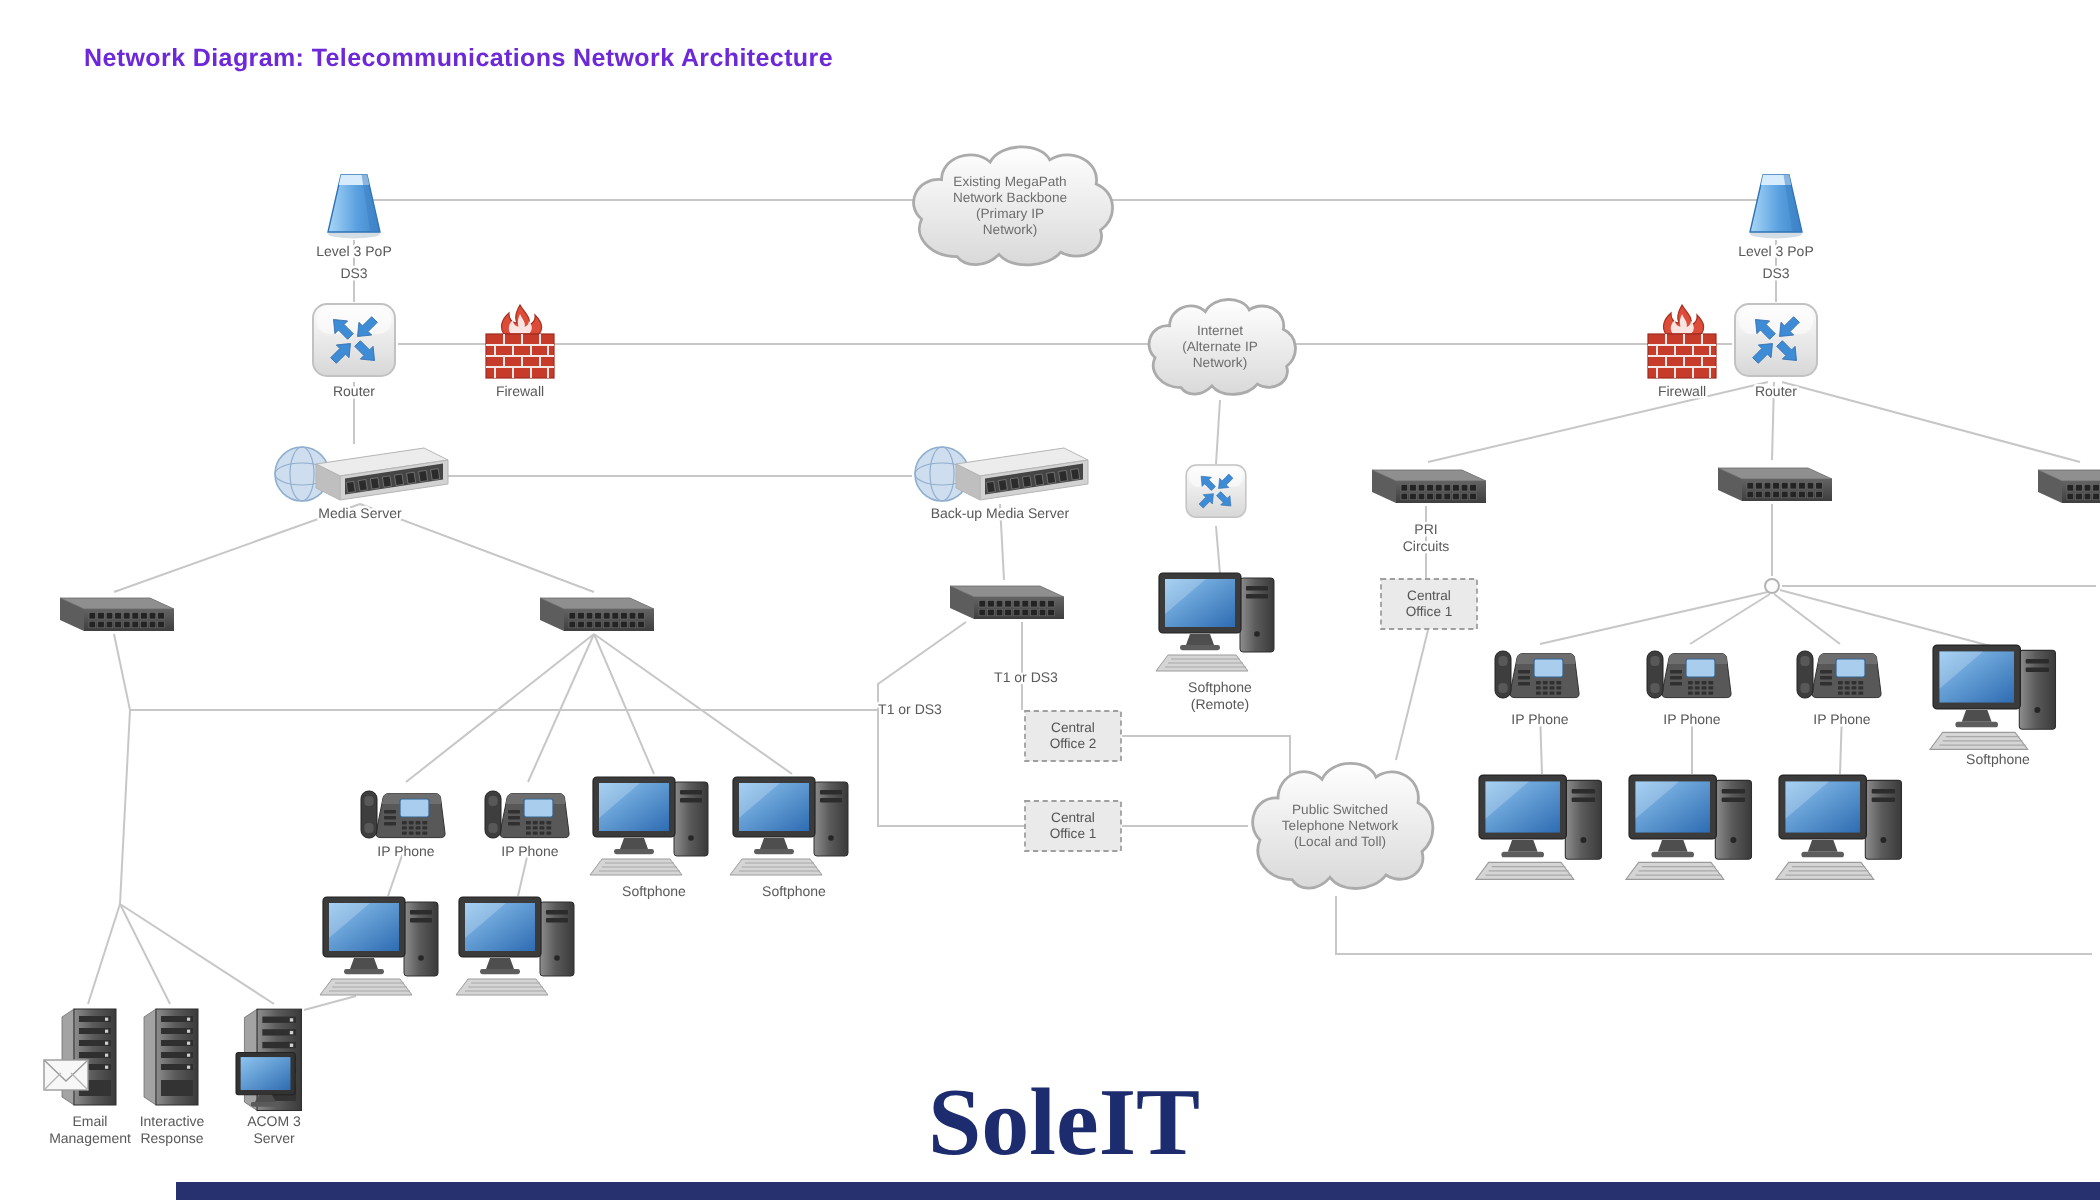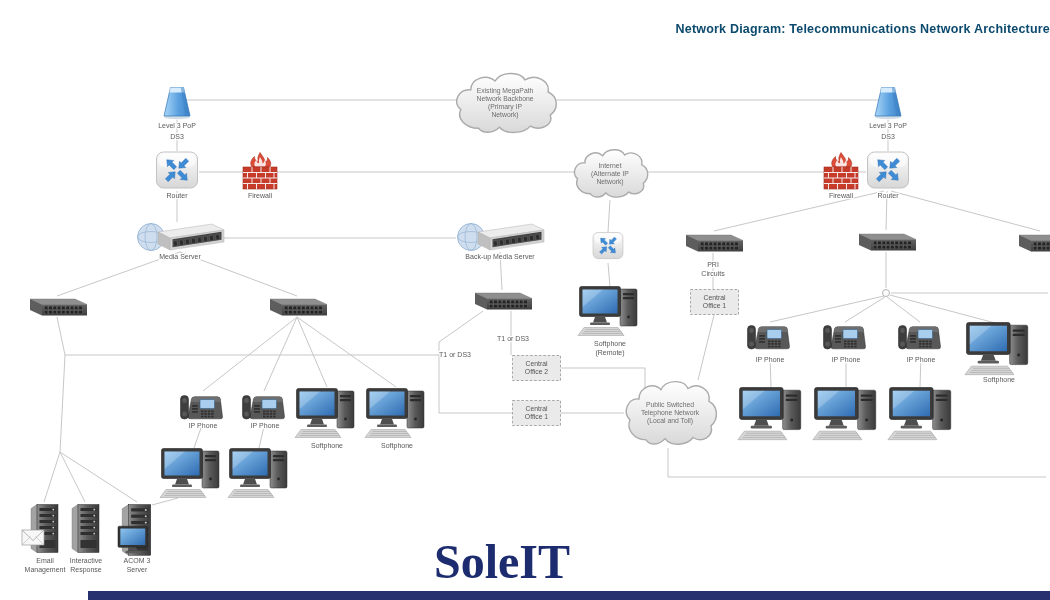--- a/index.html
+++ b/index.html
@@ -1,19 +1,19 @@
 <!DOCTYPE html>
 <html><head>
 <meta charset="utf-8">
 <style>
   html,body{margin:0;padding:0;}
   body{width:1050px;height:600px;position:relative;background:#ffffff;overflow:hidden;
        font-family:"Liberation Sans",sans-serif;}
-  .title{position:absolute;top:22px;left:42px;width:1008px;text-align:right;
-         font-size:12.5px;font-weight:bold;color:#0c4a6e;letter-spacing:.2px;}
+  .title{position:absolute;top:22px;left:42px;width:1008px;text-align:left;
+         font-size:12.5px;font-weight:bold;color:#6d28d9;letter-spacing:.2px;}
   #diagram{position:absolute;top:0;left:0;}
   .edge{fill:none;stroke:#c7c7c7;stroke-width:1;}
   .node-label{font:7px "Liberation Sans",sans-serif;fill:#585858;text-anchor:middle;
               paint-order:stroke;stroke:#ffffff;stroke-width:2.4px;stroke-linejoin:round;}
   .edge-label{font:7px "Liberation Sans",sans-serif;fill:#5a5a5a;text-anchor:middle;
               paint-order:stroke;stroke:#ffffff;stroke-width:2.4px;stroke-linejoin:round;}
   .cloud-label{font:6.8px "Liberation Sans",sans-serif;fill:#6e6e6e;text-anchor:middle;}
   .box-label{font:6.8px "Liberation Sans",sans-serif;fill:#555555;text-anchor:middle;}
   .logo{position:absolute;top:534px;left:0;width:1004px;text-align:center;
         font-family:"Liberation Serif",serif;font-size:48px;font-weight:bold;color:#1d2c6e;}
@@ -789,14 +789,14 @@
         </g>
       </g>
     </g>
     <text x="177" y="139" class="edge-label"><tspan x="177" dy="0">DS3</tspan></text>
     <text x="888" y="139" class="edge-label"><tspan x="888" dy="0">DS3</tspan></text>
     <text x="455" y="357" class="edge-label"><tspan x="455" dy="0">T1 or DS3</tspan></text>
     <text x="513" y="341" class="edge-label"><tspan x="513" dy="0">T1 or DS3</tspan></text>
     <text x="713" y="267" class="edge-label"><tspan x="713" dy="0">PRI</tspan><tspan x="713" dy="8.5">Circuits</tspan></text>
   </svg>
 
-<div class="logo" style="color: rgb(29, 44, 110);">SoleIT</div>
+<div class="logo" style="color: rgb(29, 44, 110); padding-left: 30px;">SoleIT</div>
 <div class="bottom-bar" style="background: rgb(39, 49, 111);"></div>
 
 </body></html>

